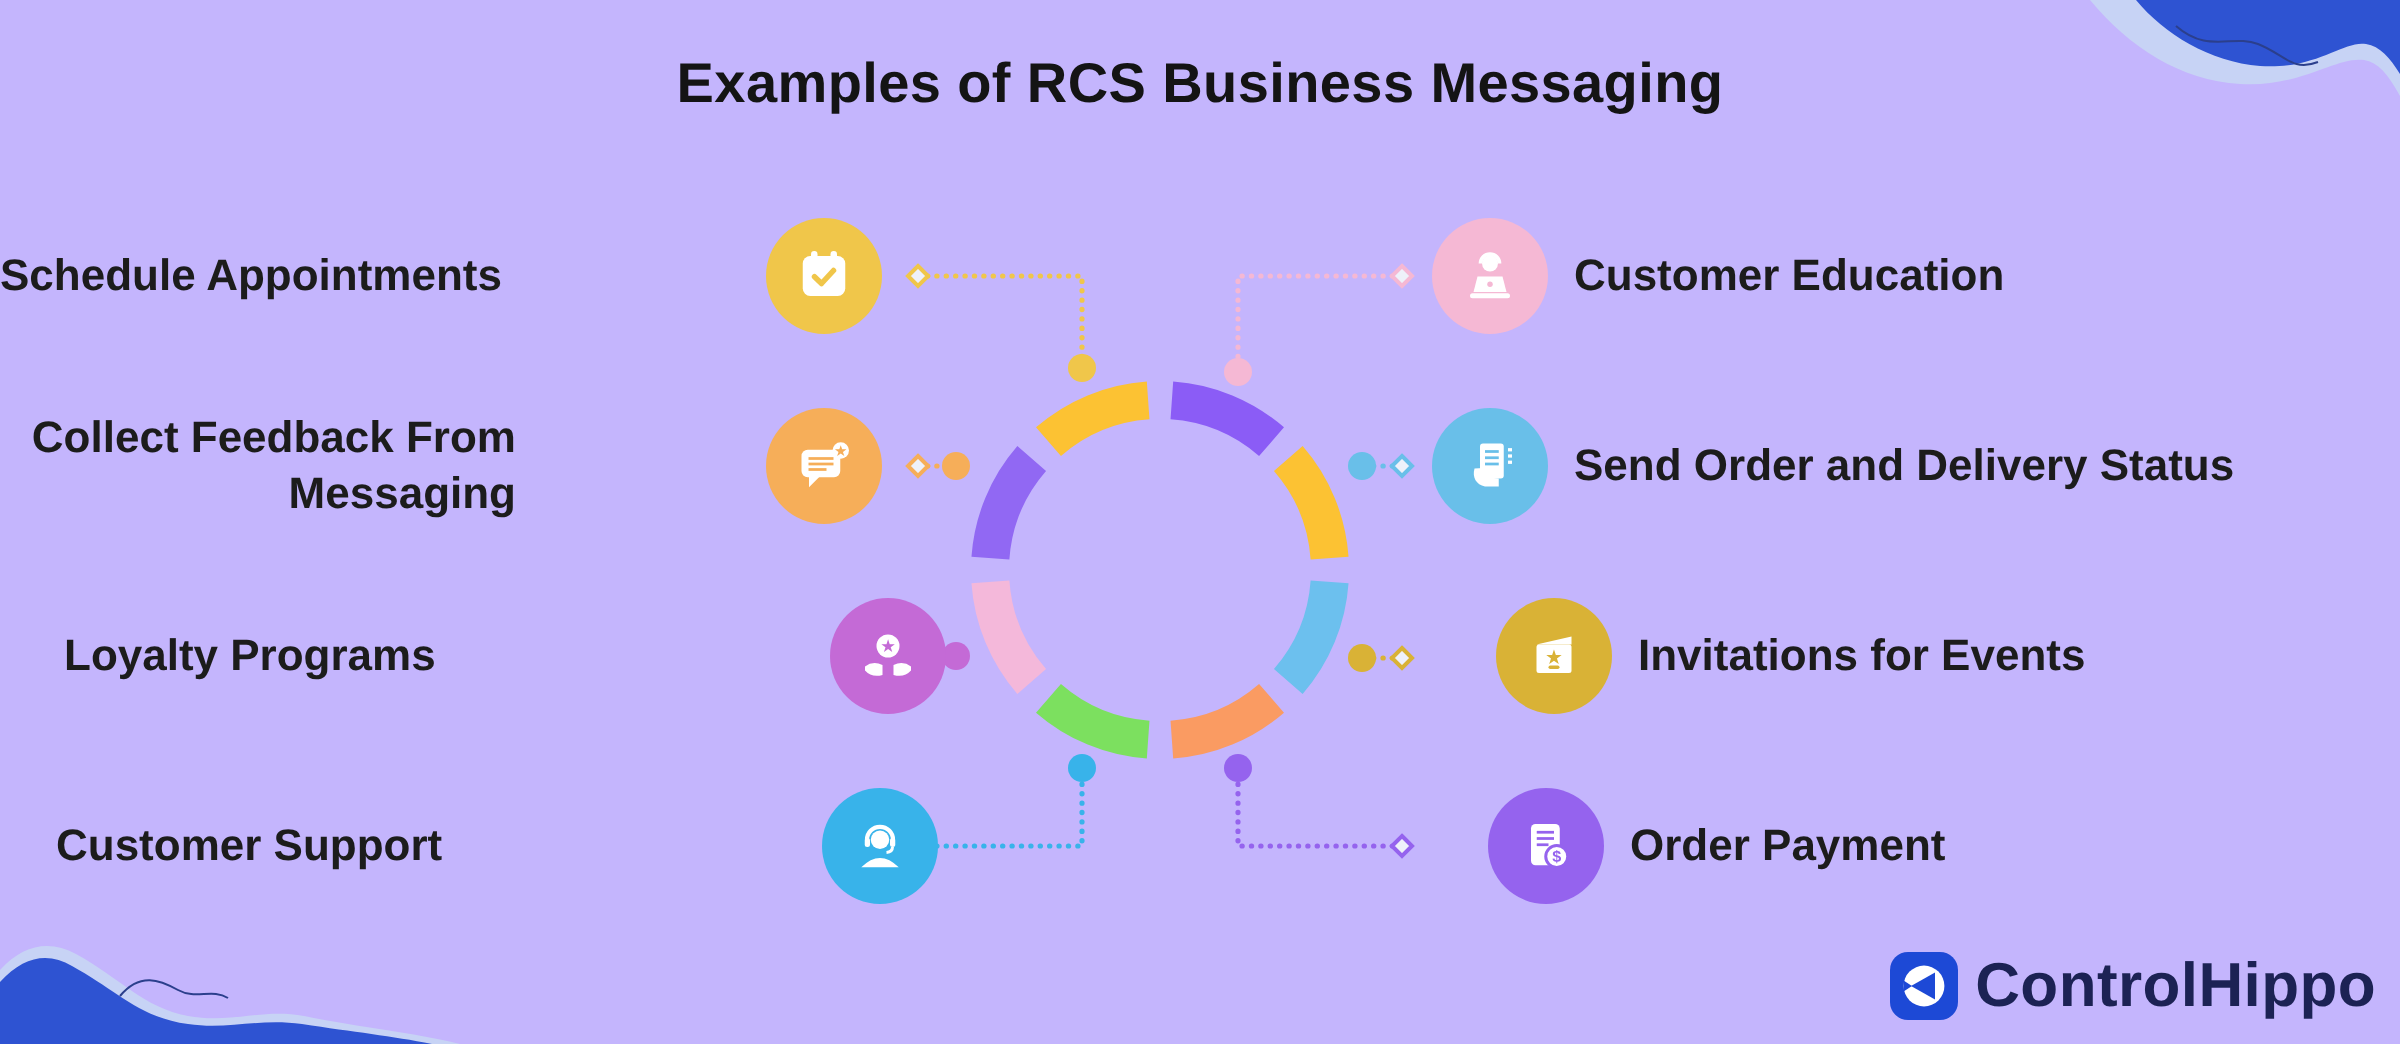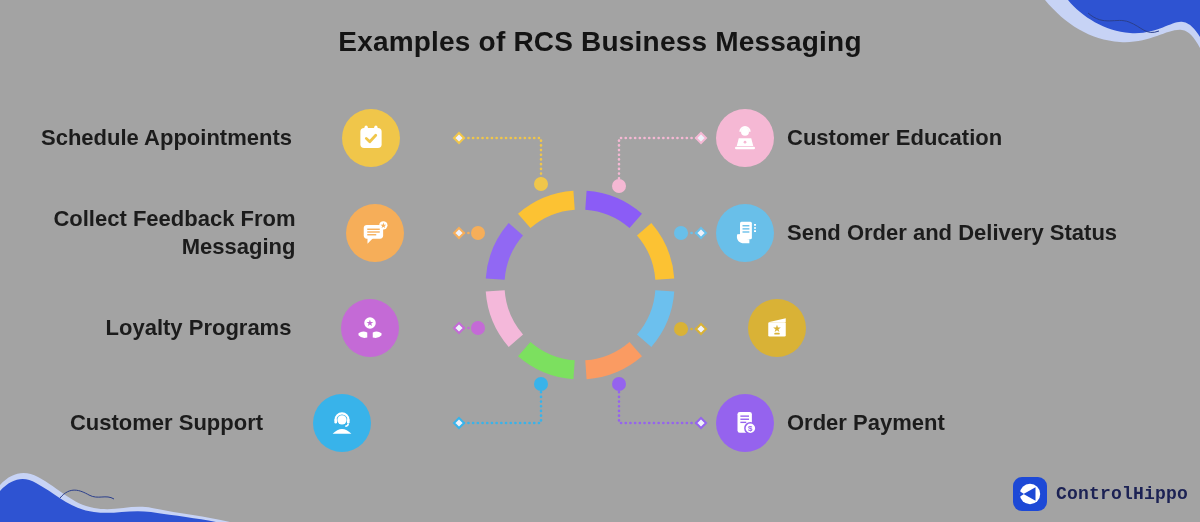--- a/index.html
+++ b/index.html
@@ -11,39 +11,39 @@
   .title{
     position:absolute;top:26px;left:0;width:100%;text-align:center;
     font-size:28px;font-weight:bold;color:#141414;letter-spacing:.2px;margin:0;
   }
   .corner-svg{position:absolute;display:block;}
   .corner-svg.top-right{top:0;right:0;}
   .corner-svg.bottom-left{bottom:0;left:0;}
   #diagram{position:absolute;left:0;top:0;pointer-events:none;}
   .item{position:absolute;display:flex;align-items:center;height:58px;}
   .item .label{font-size:22px;font-weight:bold;color:#1c1c1c;line-height:1.27;}
-  .item.left{left:0;width:441px;justify-content:center;gap:38px;}
+  .item.left{left:0;width:441px;justify-content:space-between;gap:38px;}
   .item.left .label{text-align:right;max-width:258px;margin-right:12px;}
   .item.right{left:716px;}
   .item.right .label{margin-left:13px;max-width:420px;}
-  .row0{top:109px;} .row1{top:204px;} .row2{top:299px;margin-left:32px;} .row3{top:394px;}
+  .row0{top:109px;} .row1{top:204px;} .row2{top:299px;margin-left:32px;} .row3{top:394px;padding-left:28px;}
   .icon-circle{
     width:58px;height:58px;border-radius:50%;flex:none;
     display:flex;align-items:center;justify-content:center;
   }
   .icon-circle svg{display:block;}
   .glyph-star{font-family:"DejaVu Sans",sans-serif;}
   .logo{position:absolute;right:12px;bottom:11px;display:flex;align-items:center;}
   .logo-mark{width:34px;height:34px;display:block;}
-  .logo-text{font-size:18px;font-weight:bold;color:#1c2254;margin-left:9px;letter-spacing:.2px;font-family:Liberation Mono, monospace;}
+  .logo-text{font-size:31px;font-weight:bold;color:#1c2254;margin-left:9px;letter-spacing:.2px;}
 </style>
 </head>
 <body>
 
-<div class="canvas" style="background: #a3a3a3;">
+<div class="canvas" style="background: #c4b5fd;">
 
   <svg class="corner-svg top-right" width="180" height="70" viewBox="0 0 180 70">
     <path d="M25,0 C45,24 70,40 100,42 C130,44 148,28 162,30 C169,31 174,37 180,48 L180,0 Z" fill="#c7d3f5"></path>
     <path d="M48,0 C62,17 85,31 110,33 C138,35 152,20 163,22 C170,23 175,29 180,37 L180,0 Z" fill="#2e53d2"></path>
     <path fill="none" stroke-width="1" d="M68,13 C84,27 96,17 109,22 C122,27 126,36 139,31" stroke="#2b3f8c"></path>
   </svg>
 
   <svg class="corner-svg bottom-left" width="245" height="58" viewBox="0 0 245 58">
     <path d="M0,21 C12,8 25,6 38,13 C60,25 72,40 94,44 C116,48 131,40 152,44 C182,50 205,52 230,58 L0,58 Z" fill="#c7d3f5"></path>
     <path d="M0,27 C12,14 24,12 36,19 C58,31 70,45 94,48 C114,51 129,45 151,48 C177,52 196,54 216,58 L0,58 Z" fill="#2e53d2"></path>
@@ -171,20 +171,21 @@
 
   <div class="item right row2">
     <div class="icon-circle" style="background: rgb(217, 178, 54); color: rgb(217, 178, 54);">
       <svg width="30" height="30" viewBox="0 0 24 24">
         <polygon points="5,7.4 19,4.2 19,7.4" fill="#fff"></polygon>
         <rect x="5" y="7.4" width="14" height="11.4" rx="1" fill="#fff"></rect>
         <text class="glyph-star" x="12" y="15" font-size="8" text-anchor="middle" fill="currentColor">★</text>
         <rect x="9.8" y="15.8" width="4.4" height="1.4" rx="0.7" fill="currentColor"></rect>
       </svg>
     </div>
+    <div class="label">Invitations for Events</div>
   </div>
 
   <div class="item right row3">
     <div class="icon-circle" style="background: rgb(149, 99, 238); color: rgb(149, 99, 238);">
       <svg width="30" height="30" viewBox="0 0 24 24">
         <rect x="6" y="3.2" width="11.5" height="16.5" rx="1.8" fill="#fff"></rect>
         <line x1="8.3" y1="6.5" x2="15.2" y2="6.5" stroke="currentColor" stroke-width="1.1"></line>
         <line x1="8.3" y1="9" x2="15.2" y2="9" stroke="currentColor" stroke-width="1.1"></line>
         <line x1="8.3" y1="11.5" x2="13" y2="11.5" stroke="currentColor" stroke-width="1.1"></line>
         <circle cx="16.3" cy="16.2" r="4.4" fill="#fff" stroke="currentColor" stroke-width="1.2"></circle>

